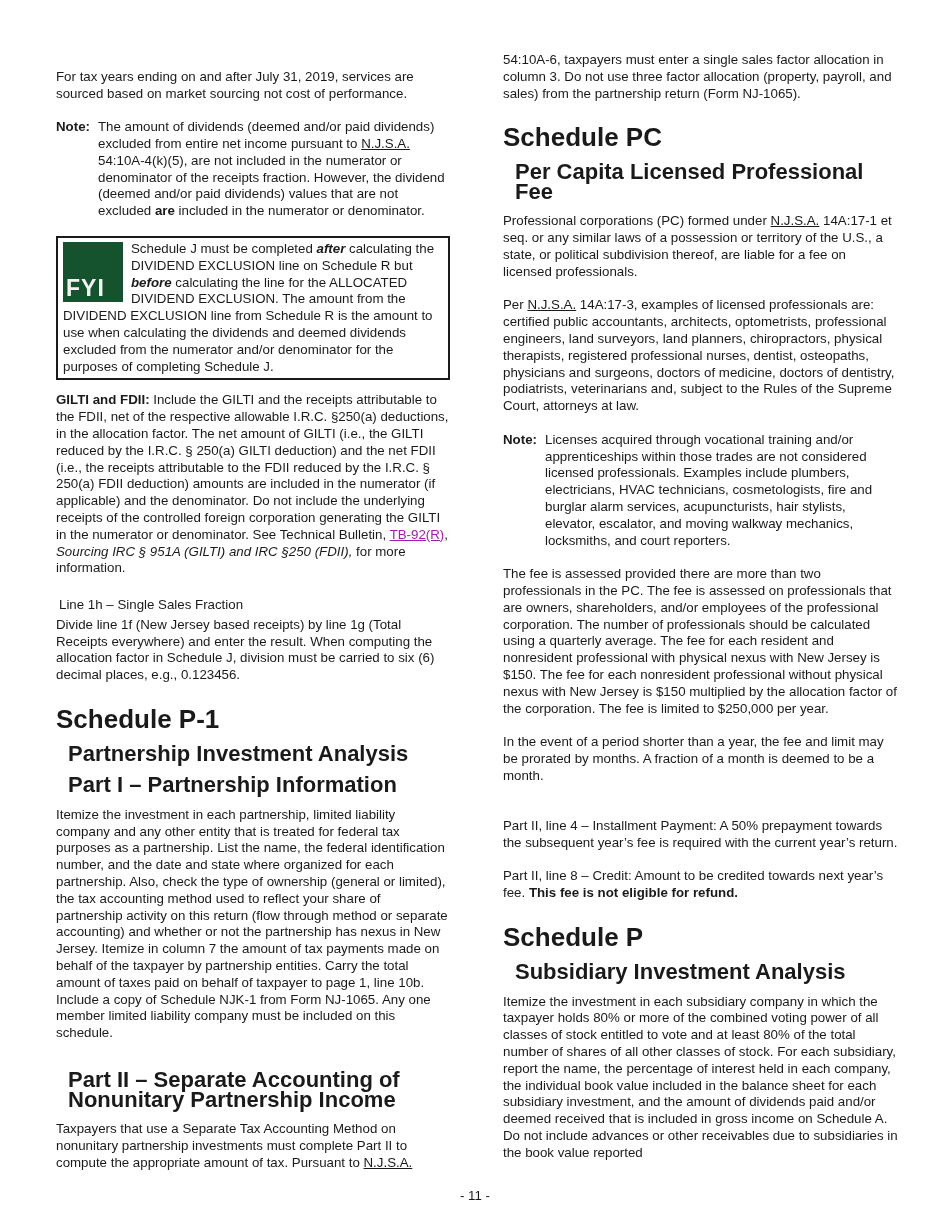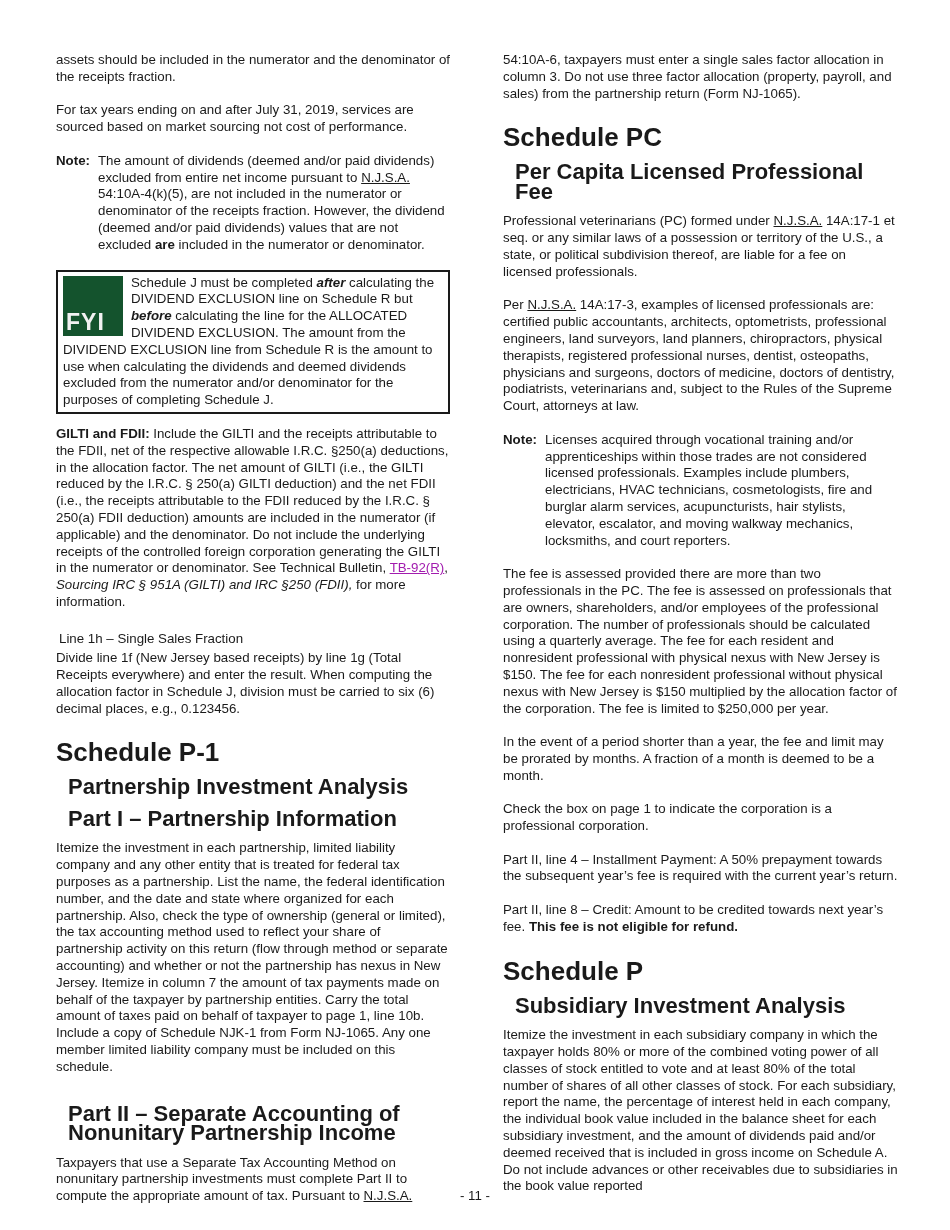--- a/index.html
+++ b/index.html
@@ -37,21 +37,20 @@
   h3.line-head { font-size: 13.3px; line-height: 16.8px; font-weight: normal; margin: 3px; }
   .page-num {
     position: absolute; top: 1188px; left: 0; width: 950px; text-align: center;
     font-size: 13.3px;
   }
 </style>
 </head>
 <body>
 
 <div class="col col-left">
-  <p>assets should be included in the numerator and the denominator of the receipts fraction.</p>
   <div class="gap"></div>
   <p>For tax years ending on and after July 31, 2019, services are sourced based on market sourcing not cost of performance.</p>
   <div class="gap"></div>
   <div class="note">
     <span class="note-label">Note:</span>
     <span class="note-body"><span>The amount of dividends (deemed and/or paid dividends) excluded from entire net income pursuant to </span><span class="u">N.J.S.A.</span><span> 54:10A-4(k)(5), are not included in the numerator or denominator of the receipts fraction. However, the dividend (deemed and/or paid dividends) values that are not excluded </span><span class="b">are</span><span> included in the numerator or denominator.</span></span>
   </div>
 
   <div class="fyi-box">
     <div class="fyi-icon">
@@ -77,34 +76,33 @@
   <h2 class="sub">Part II – Separate Accounting of Nonunitary Partnership Income</h2>
   <p><span>Taxpayers that use a Separate Tax Accounting Method on nonunitary partnership investments must complete Part II to compute the appropriate amount of tax. Pursuant to </span><span class="u">N.J.S.A.</span></p>
 </div>
 
 <div class="col col-right">
   <p>54:10A-6, taxpayers must enter a single sales factor allocation in column 3. Do not use three factor allocation (property, payroll, and sales) from the partnership return (Form NJ-1065).</p>
 
   <div style="height:22px"></div>
   <h1 class="sched">Schedule PC</h1>
   <h2 class="sub">Per Capita Licensed Professional Fee</h2>
-  <p><span>Professional veterinarians (PC) formed under </span><span class="u">N.J.S.A.</span><span> 14A:17-1 et seq. or any similar laws of a possession or territory of the U.S., a state, or political subdivision thereof, are liable for a fee on licensed professionals.</span></p>
+  <p><span>Professional corporations (PC) formed under </span><span class="u">N.J.S.A.</span><span> 14A:17-1 et seq. or any similar laws of a possession or territory of the U.S., a state, or political subdivision thereof, are liable for a fee on licensed professionals.</span></p>
   <div class="gap"></div>
   <p><span>Per </span><span class="u">N.J.S.A.</span><span> 14A:17-3, examples of licensed professionals are: certified public accountants, architects, optometrists, professional engineers, land surveyors, land planners, chiropractors, physical therapists, registered professional nurses, dentist, osteopaths, physicians and surgeons, doctors of medicine, doctors of dentistry, podiatrists, veterinarians and, subject to the Rules of the Supreme Court, attorneys at law.</span></p>
   <div class="gap"></div>
   <div class="note">
     <span class="note-label">Note:</span>
     <span class="note-body">Licenses acquired through vocational training and/or apprenticeships within those trades are not considered licensed professionals. Examples include plumbers, electricians, HVAC technicians, cosmetologists, fire and burglar alarm services, acupuncturists, hair stylists, elevator, escalator, and moving walkway mechanics, locksmiths, and court reporters.</span>
   </div>
   <div class="gap"></div>
   <p>The fee is assessed provided there are more than two professionals in the PC. The fee is assessed on professionals that are owners, shareholders, and/or employees of the professional corporation. The number of professionals should be calculated using a quarterly average. The fee for each resident and nonresident professional with physical nexus with New Jersey is $150. The fee for each nonresident professional without physical nexus with New Jersey is $150 multiplied by the allocation factor of the corporation. The fee is limited to $250,000 per year.</p>
   <div class="gap"></div>
   <p>In the event of a period shorter than a year, the fee and limit may be prorated by months. A fraction of a month is deemed to be a month.</p>
   <div class="gap"></div>
-  <p>Check the box on page 1 to indicate the corporation is a professional corporation.</p>
   <div class="gap"></div>
   <p>Part II, line 4 – Installment Payment: A 50% prepayment towards the subsequent year’s fee is required with the current year’s return.</p>
   <div class="gap"></div>
   <p><span>Part II, line 8 – Credit: Amount to be credited towards next year’s fee. </span><span class="b">This fee is not eligible for refund.</span></p>
 
   <div style="height:22px"></div>
   <h1 class="sched">Schedule P</h1>
   <h2 class="sub">Subsidiary Investment Analysis</h2>
   <p>Itemize the investment in each subsidiary company in which the taxpayer holds 80% or more of the combined voting power of all classes of stock entitled to vote and at least 80% of the total number of shares of all other classes of stock. For each subsidiary, report the name, the percentage of interest held in each company, the individual book value included in the balance sheet for each subsidiary investment, and the amount of dividends paid and/or deemed received that is included in gross income on Schedule A. Do not include advances or other receivables due to subsidiaries in the book value reported</p>
 </div>

